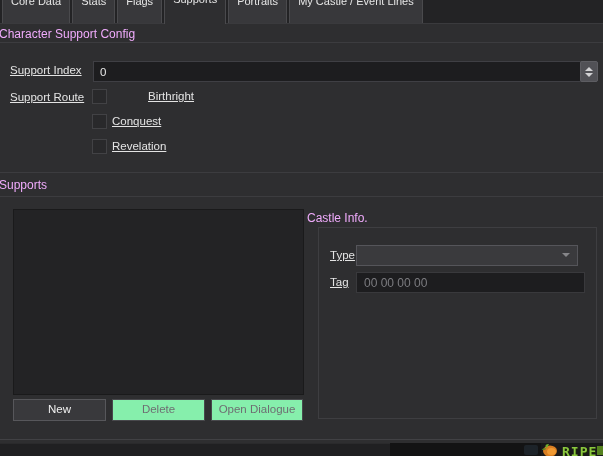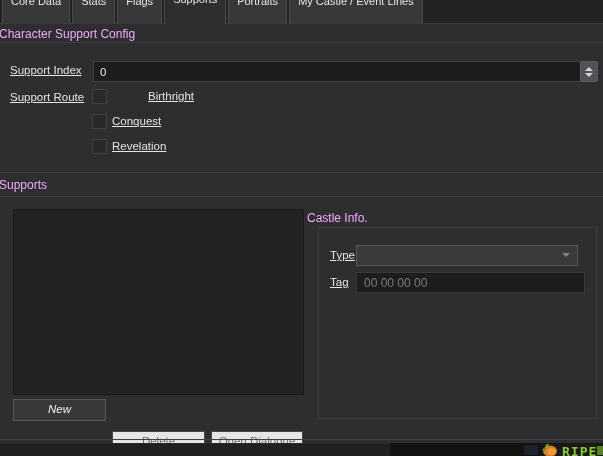--- a/index.html
+++ b/index.html
@@ -58,21 +58,21 @@
     position:absolute;left:13px;top:209px;width:289px;height:184px;
     background:#232325;border:1px solid #1a1a1b;
   }
 
   
   .btn{
     position:absolute;top:399px;height:20px;
     background:#39393c;border:1px solid #57575b;
     color:#f0f0f0;font-size:11.5px;text-align:center;line-height:18px;cursor:default;
   }
-  .btn.disabled{color:#6e6e72;border-color:#48484c;background:#e5e5e5;margin-top:32px;}
+  .btn.disabled{color:#6e6e72;border-color:#48484c;background:#86efac;}
 
   
   .infobox{
     position:absolute;left:318px;top:227px;width:277px;height:190px;
     border:1px solid #3e3e41;
   }
   .combobox{
     position:absolute;left:356px;top:245px;width:220px;height:19px;
     background:#3a3a3d;border:1px solid #55555a;
   }
@@ -135,21 +135,21 @@
 <div class="checkbox" style="left:92px;top:139px;"></div>
 <div class="rowlabel" style="left:112px;top:140px;">Revelation</div>
 
 <div class="hline" style="top:172px;"></div>
 
 <div class="caption" style="left:-1px;top:178px;">Supports</div>
 <div class="hline" style="top:196px;"></div>
 
 <div class="listbox"></div>
 
-<div class="btn" style="left:13px;width:91px;font-style:italic;">New</div>
+<div class="btn" style="left:13px;width:91px;">New</div>
 <div class="btn disabled" style="left:112px;width:91px;">Delete</div>
 <div class="btn disabled" style="left:211px;width:90px;">Open Dialogue</div>
 
 <div class="caption" style="left:307px;top:211px;">Castle Info.</div>
 <div class="infobox"></div>
 
 <div class="rowlabel" style="left:330px;top:249px;">Type</div>
 <div class="combobox">
   <div class="combo-arrow"></div>
 </div>

